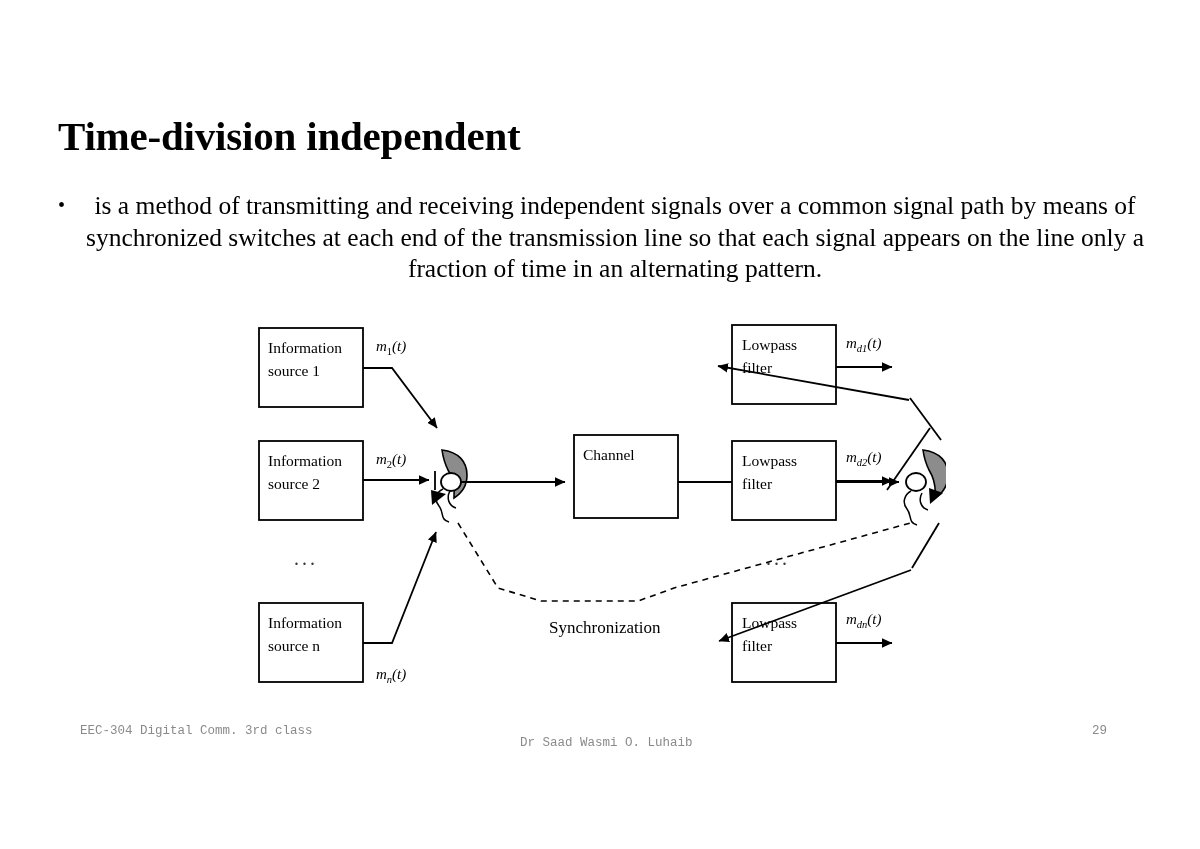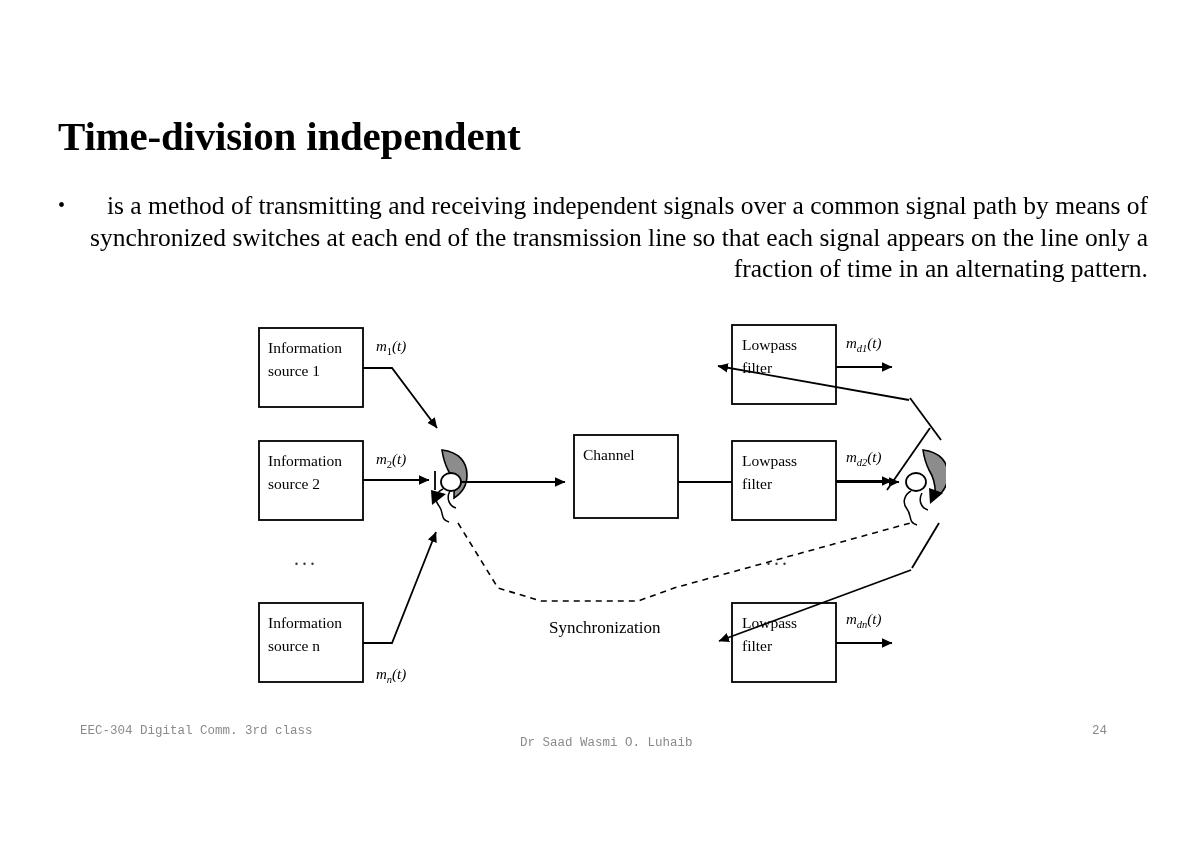--- a/index.html
+++ b/index.html
@@ -46,21 +46,21 @@
   }
   .bullet-mark {
     flex: 0 0 auto;
     width: 24px;
     font-size: 20px;
     line-height: 31px;
     text-align: left;
   }
   .bullet-text {
     flex: 1 1 auto;
-    text-align: right;
+    text-align: center;
   }
 
   
   #diagram {
     position: absolute;
     left: 246px;
     top: 310px;
     width: 700px;
     height: 390px;
   }
@@ -325,14 +325,14 @@
 
     <path class="wire-dash" d="M212,213 L252,278 L295,291 L392,291 L428,278 L668,212"></path>
 
     <text class="sync-label" x="303" y="323">Synchronization</text>
   </svg>
 </div>
 
 <div id="footer">
   <span id="footer-left">EEC-304 Digital Comm. 3rd class</span>
   <span id="footer-center">Dr Saad Wasmi O. Luhaib</span>
-  <span id="footer-page">24</span>
+  <span id="footer-page">29</span>
 </div>
 
 </body></html>

